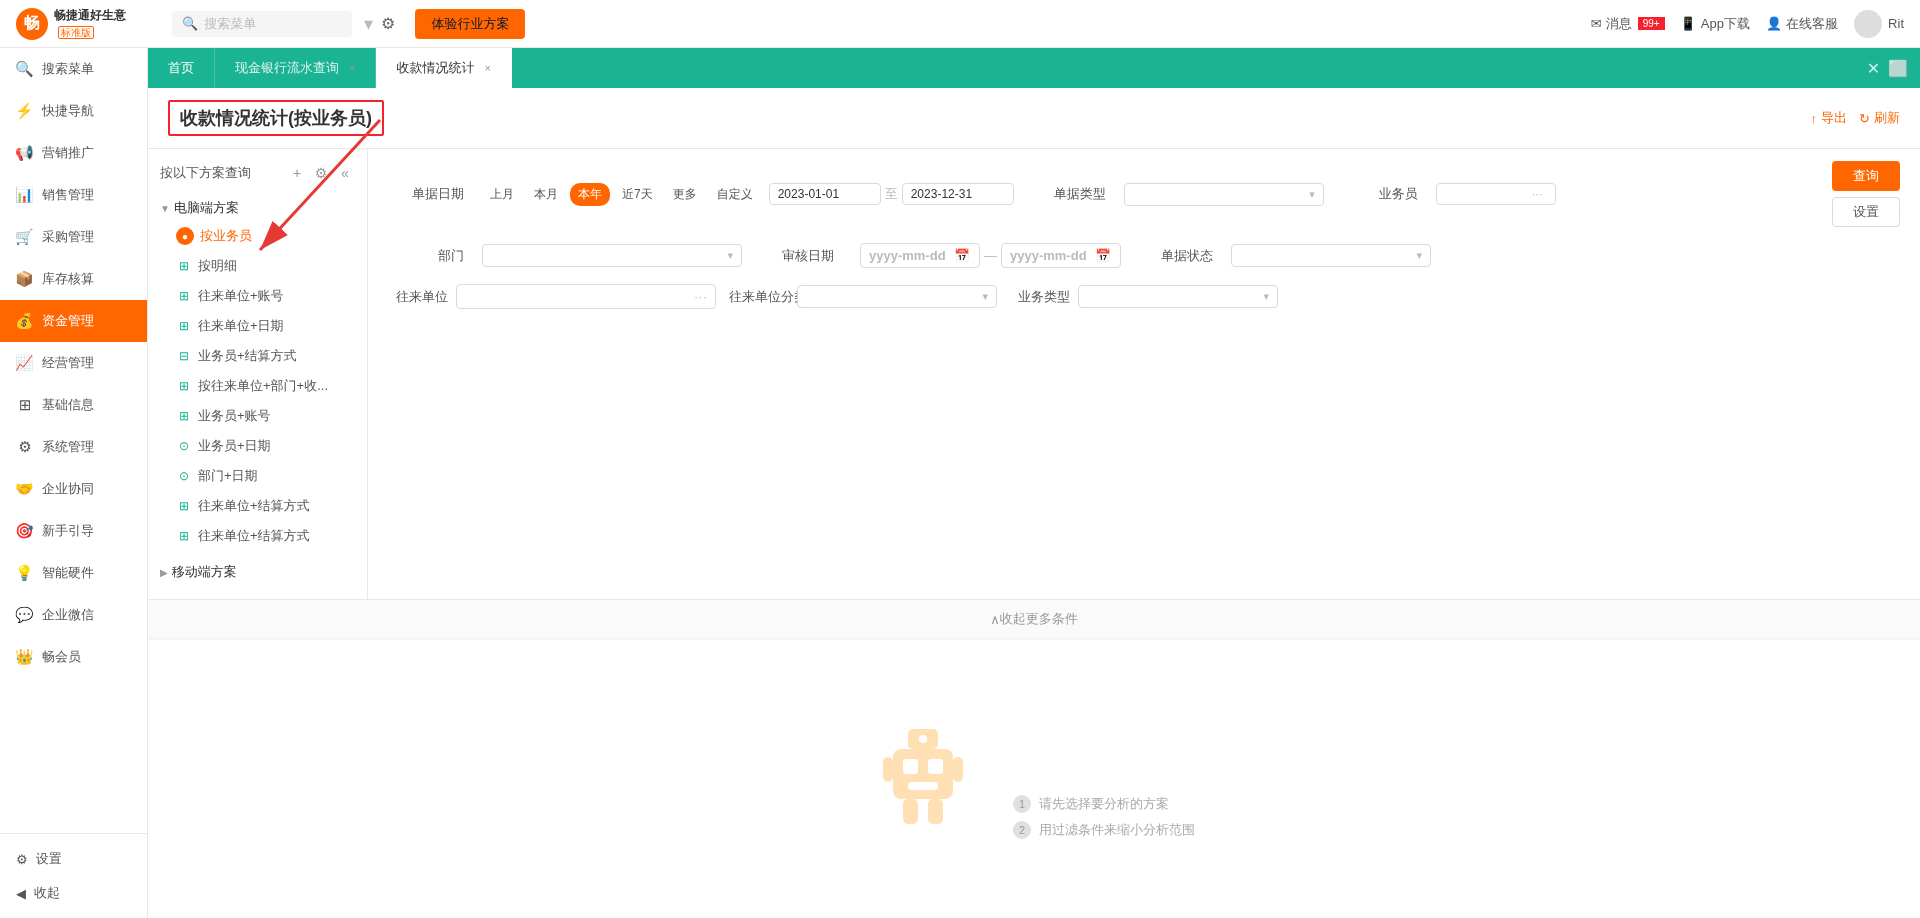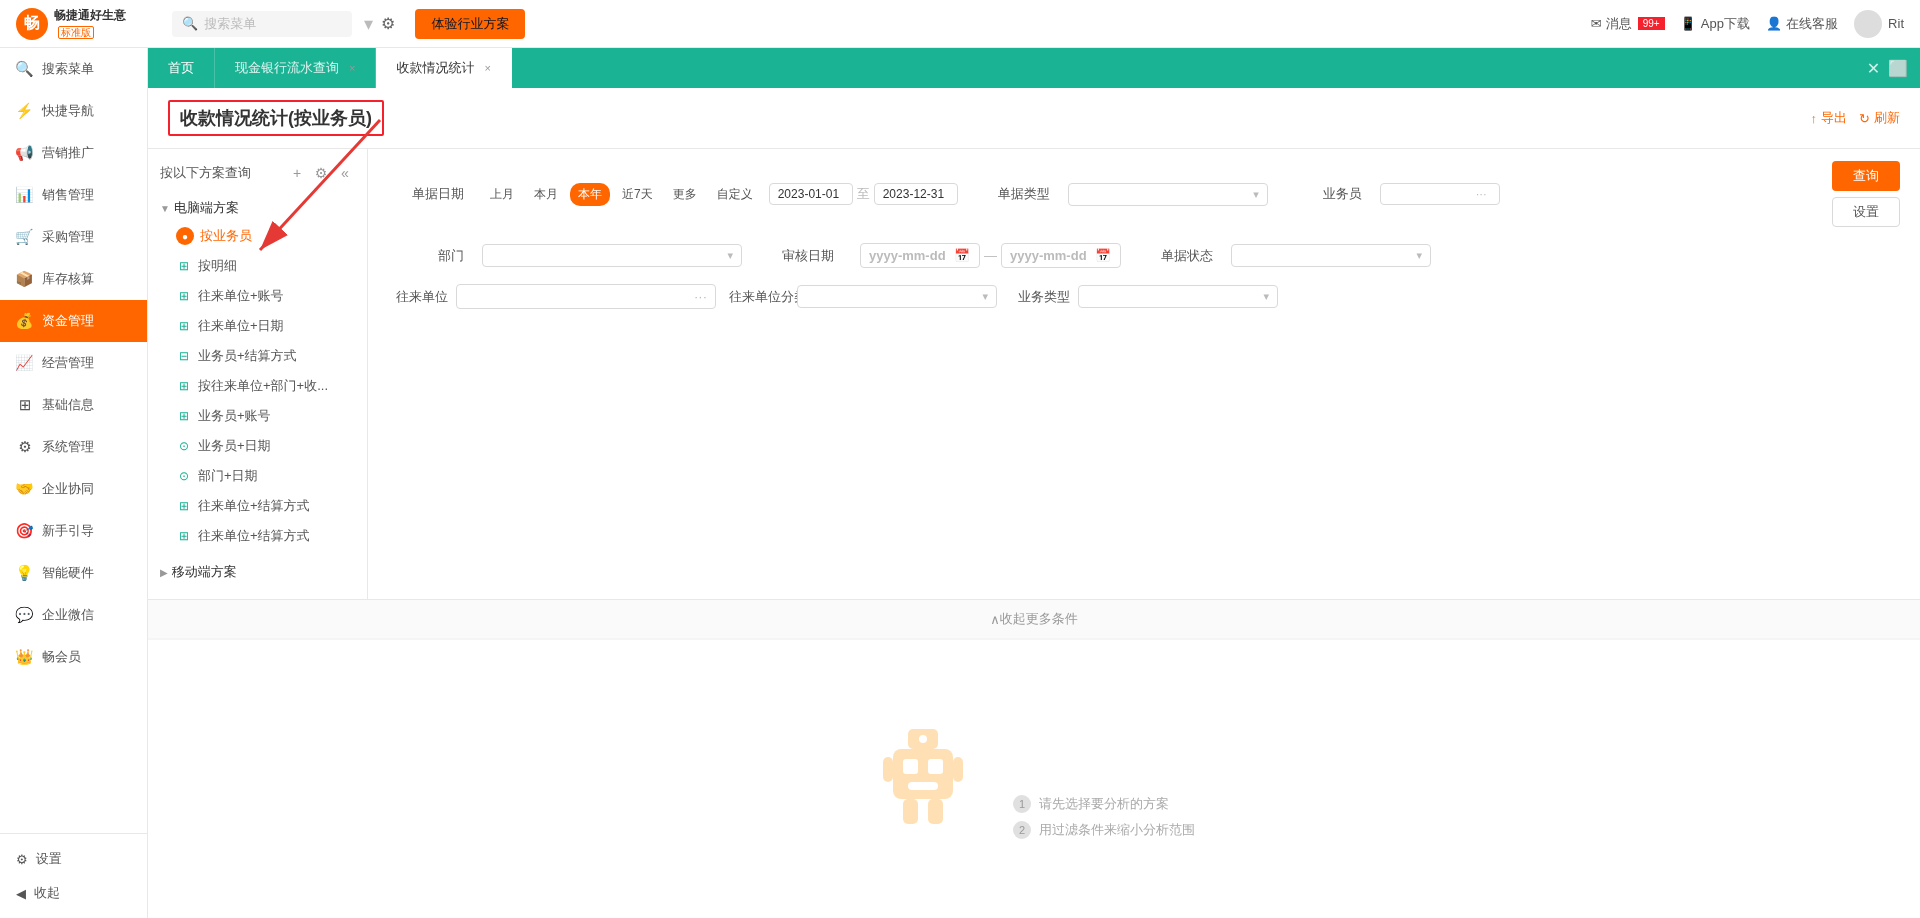--- a/index.html
+++ b/index.html
@@ -386,21 +386,21 @@
       align-items: center;
       gap: 4px;
       margin-left: 8px;
     }
     .date-input {
       border: 1px solid #d9d9d9;
       border-radius: 4px;
       padding: 3px 8px;
       font-size: 12px;
       color: #bbb;
-      width: 84px;
+      width: 112px;
     }
     .date-sep { color: #bbb; }
 
     
     .select-box {
       display: flex;
       align-items: center;
       border: 1px solid #d9d9d9;
       border-radius: 4px;
       padding: 4px 8px;

